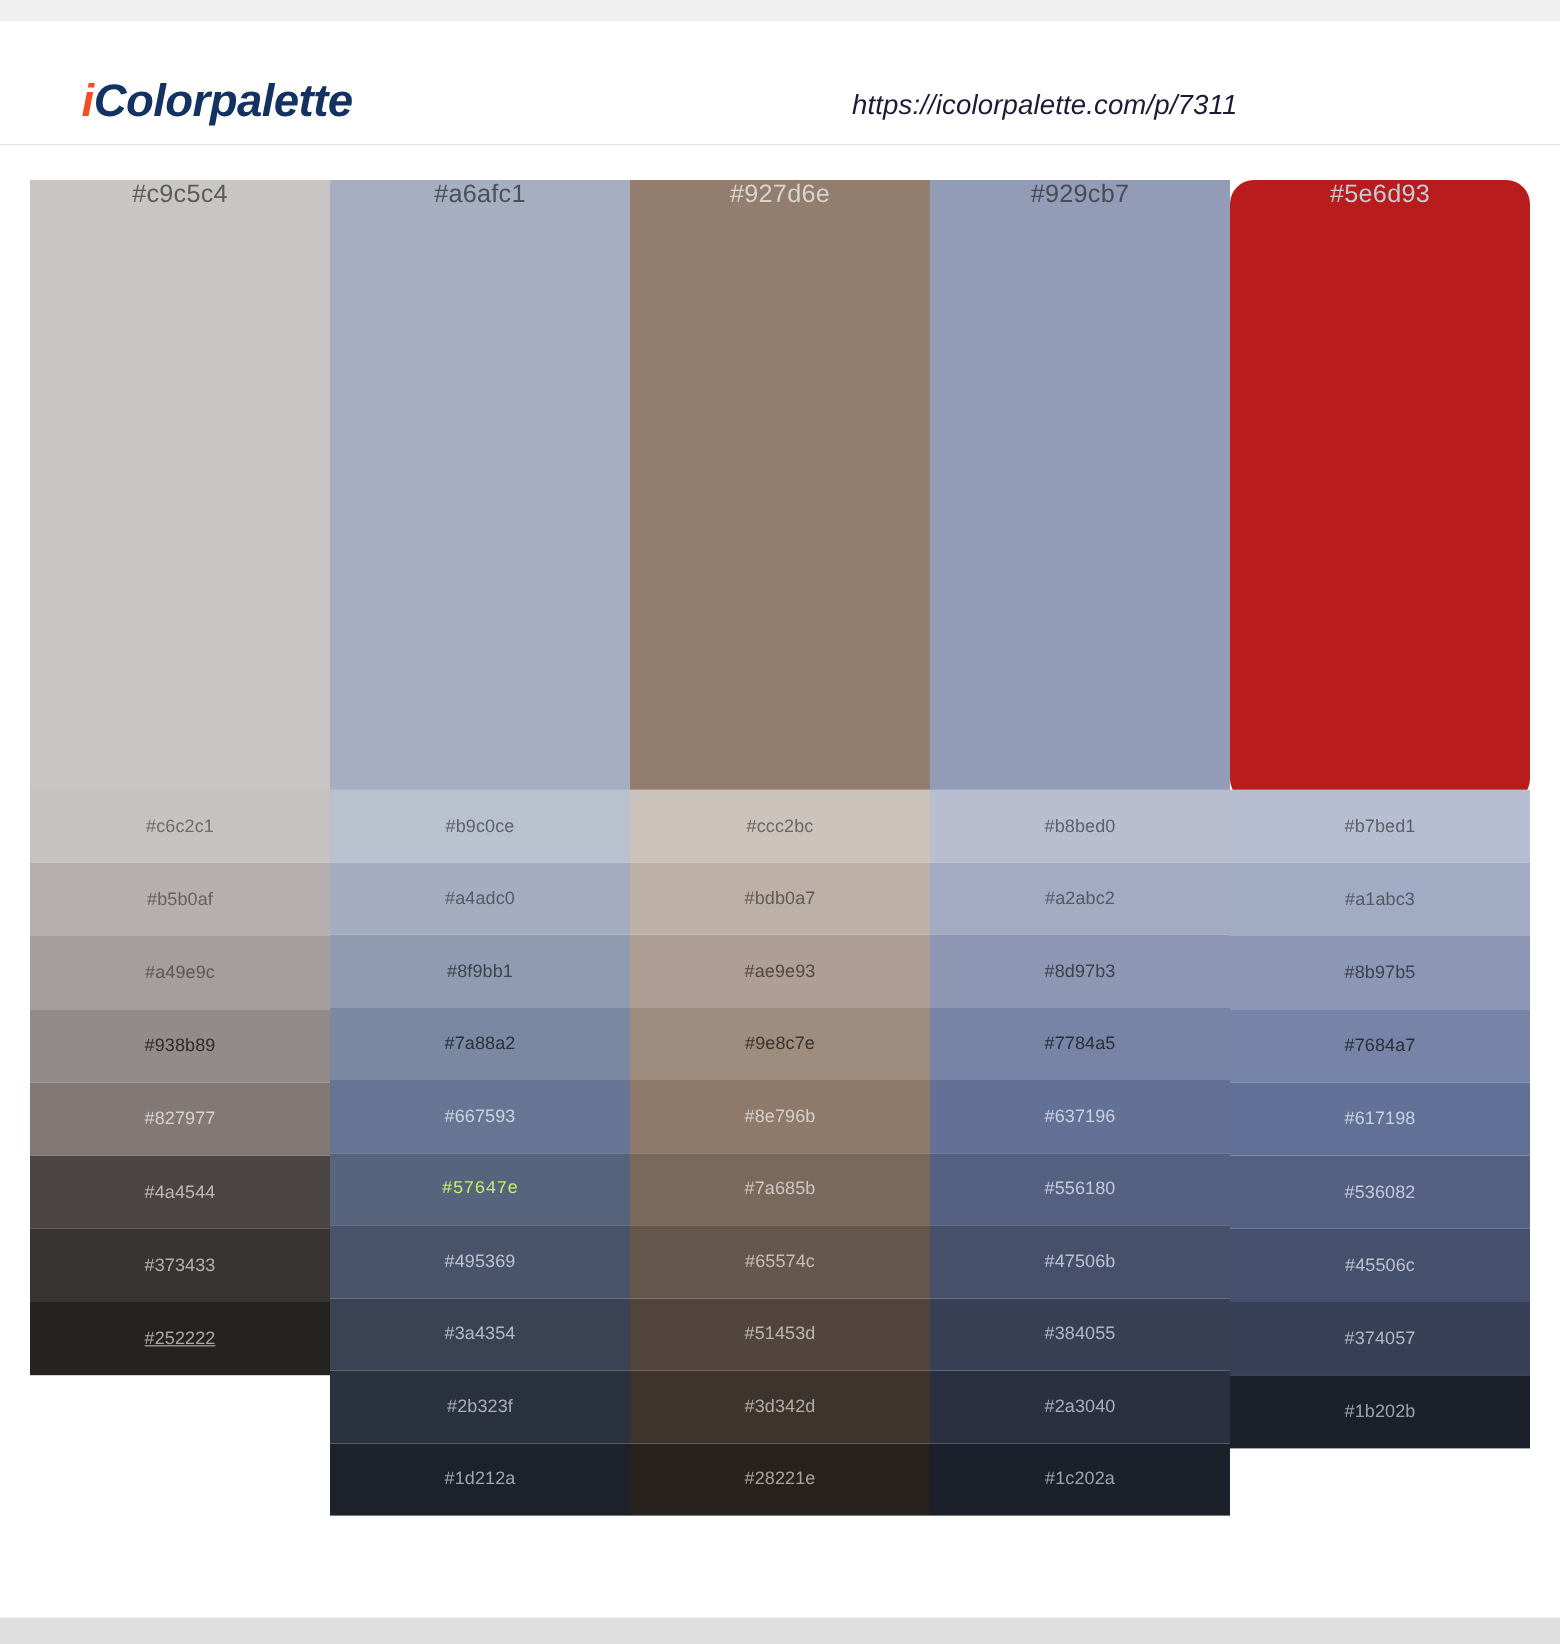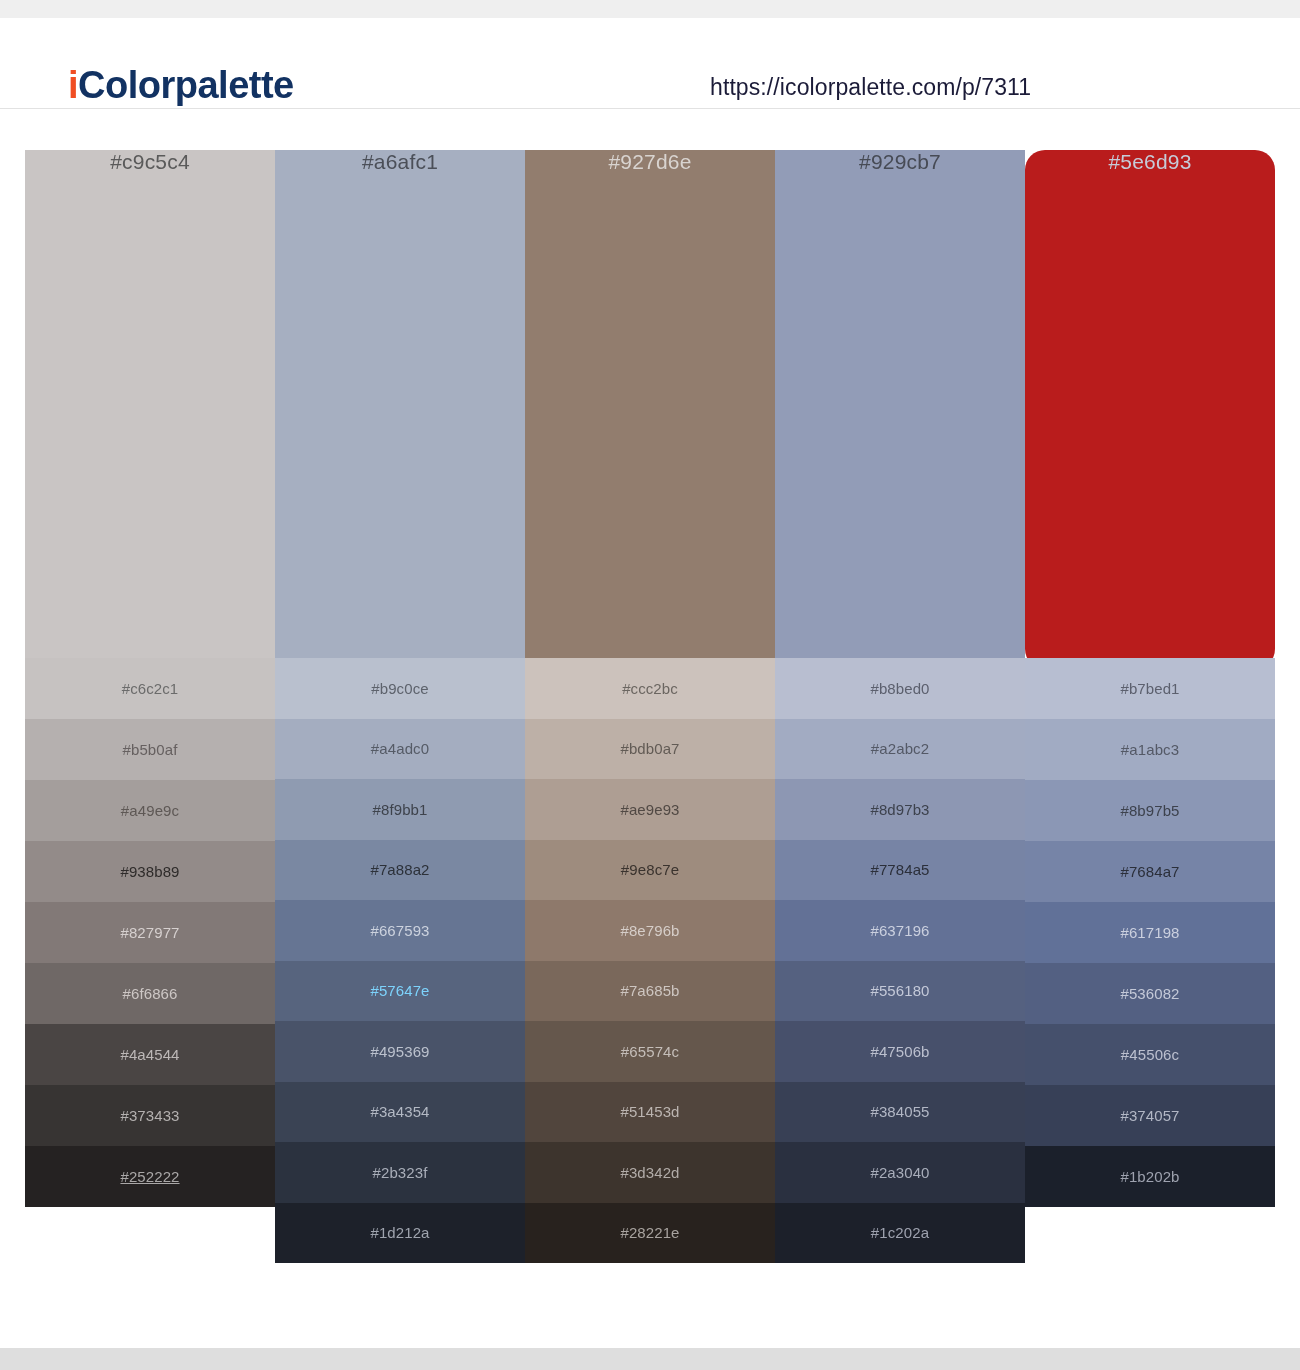--- a/index.html
+++ b/index.html
@@ -14,23 +14,24 @@
   .page { position:relative; width:1300px; height:1370px; background:#ffffff; }
 
   
   .topbar {
     position:absolute; left:0; top:0; width:1300px; height:18px;
     background:#efefef;
   }
 
   
   .header {
-    position:absolute; left:0; top:18px; width:1300px; height:91px;
+    position:absolute; left:0; top:18px; width:1300px; height:103px;
     background:#ffffff;
     border-bottom:1px solid #e2e2e2;
+    font-style:italic;
   }
   .logo {
     position:absolute; left:68px; top:48px;
     font-size:38px; font-weight:bold; letter-spacing:-0.5px;
     line-height:1;
     white-space:nowrap;
   }
   .logo .logo-i { color:#f04e23; }
   .logo .logo-rest { color:#123262; }
   .url {
@@ -104,32 +105,31 @@
       </div>
     </div>
 
   <div class="shades">
       <div class="col">
         <div class="cell" style="background: rgb(198, 194, 193); color: rgb(107, 107, 107);">#c6c2c1</div>
         <div class="cell" style="background: rgb(181, 176, 175); color: rgb(102, 96, 96); text-align: center;">#b5b0af</div>
         <div class="cell" style="background: rgb(164, 158, 156); color: rgb(94, 88, 85);">#a49e9c</div>
         <div class="cell" style="background: rgb(147, 139, 137); color: rgb(46, 43, 42);">#938b89</div>
         <div class="cell" style="background: rgb(130, 121, 119); color: rgb(214, 208, 207);">#827977</div>
-        <div class="cell" style="background: rgb(111, 104, 102); color: rgb(205, 199, 197);">#6f6866</div>
         <div class="cell" style="background: rgb(74, 69, 68); color: rgb(189, 184, 183);">#4a4544</div>
         <div class="cell" style="background: rgb(55, 52, 51); color: rgb(180, 177, 176);">#373433</div>
         <div class="cell" style="background: rgb(37, 34, 34); color: rgb(170, 168, 168); text-decoration: underline;">#252222</div>
       </div>
       <div class="col">
         <div class="cell" style="background: rgb(185, 192, 206); color: rgb(93, 98, 108);">#b9c0ce</div>
         <div class="cell" style="background: rgb(164, 173, 192); color: rgb(85, 91, 102);">#a4adc0</div>
         <div class="cell" style="background: rgb(143, 155, 177); color: rgb(62, 67, 76);">#8f9bb1</div>
         <div class="cell" style="background: rgb(122, 136, 162); color: rgb(44, 49, 57);">#7a88a2</div>
         <div class="cell" style="background: rgb(102, 117, 147); color: rgb(204, 210, 222);">#667593</div>
-        <div class="cell" style="background: rgb(87, 100, 126); color: #7dd3fc;">#57647e</div>
+        <div class="cell" style="background: rgb(87, 100, 126); color: #bef264; font-family: Liberation Mono, monospace;">#57647e</div>
         <div class="cell" style="background: rgb(73, 83, 105); color: rgb(188, 194, 206);">#495369</div>
         <div class="cell" style="background: rgb(58, 67, 84); color: rgb(179, 185, 196);">#3a4354</div>
         <div class="cell" style="background: rgb(43, 50, 63); color: rgb(169, 174, 185);">#2b323f</div>
         <div class="cell" style="background: rgb(29, 33, 42); color: rgb(159, 164, 174);">#1d212a</div>
       </div>
       <div class="col">
         <div class="cell" style="background: rgb(204, 194, 188); color: rgb(107, 102, 97);">#ccc2bc</div>
         <div class="cell" style="background: rgb(189, 176, 167); color: rgb(98, 91, 85);">#bdb0a7</div>
         <div class="cell" style="background: rgb(174, 158, 147); color: rgb(81, 73, 68);">#ae9e93</div>
         <div class="cell" style="background: rgb(158, 140, 126); color: rgb(58, 51, 46);">#9e8c7e</div>

